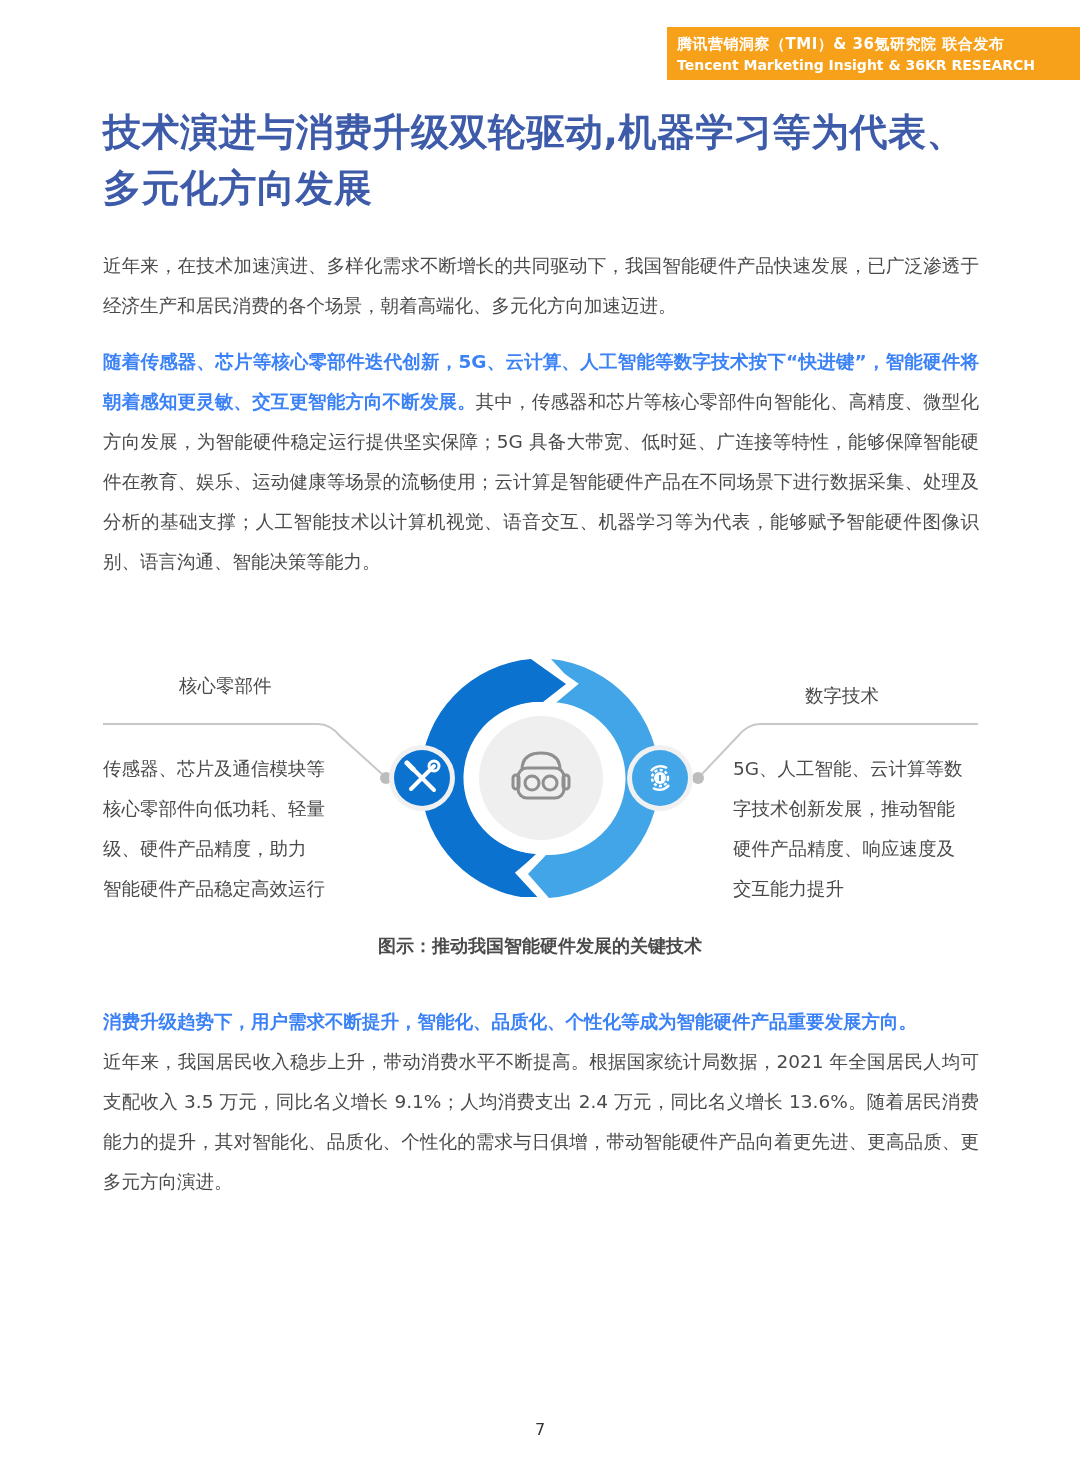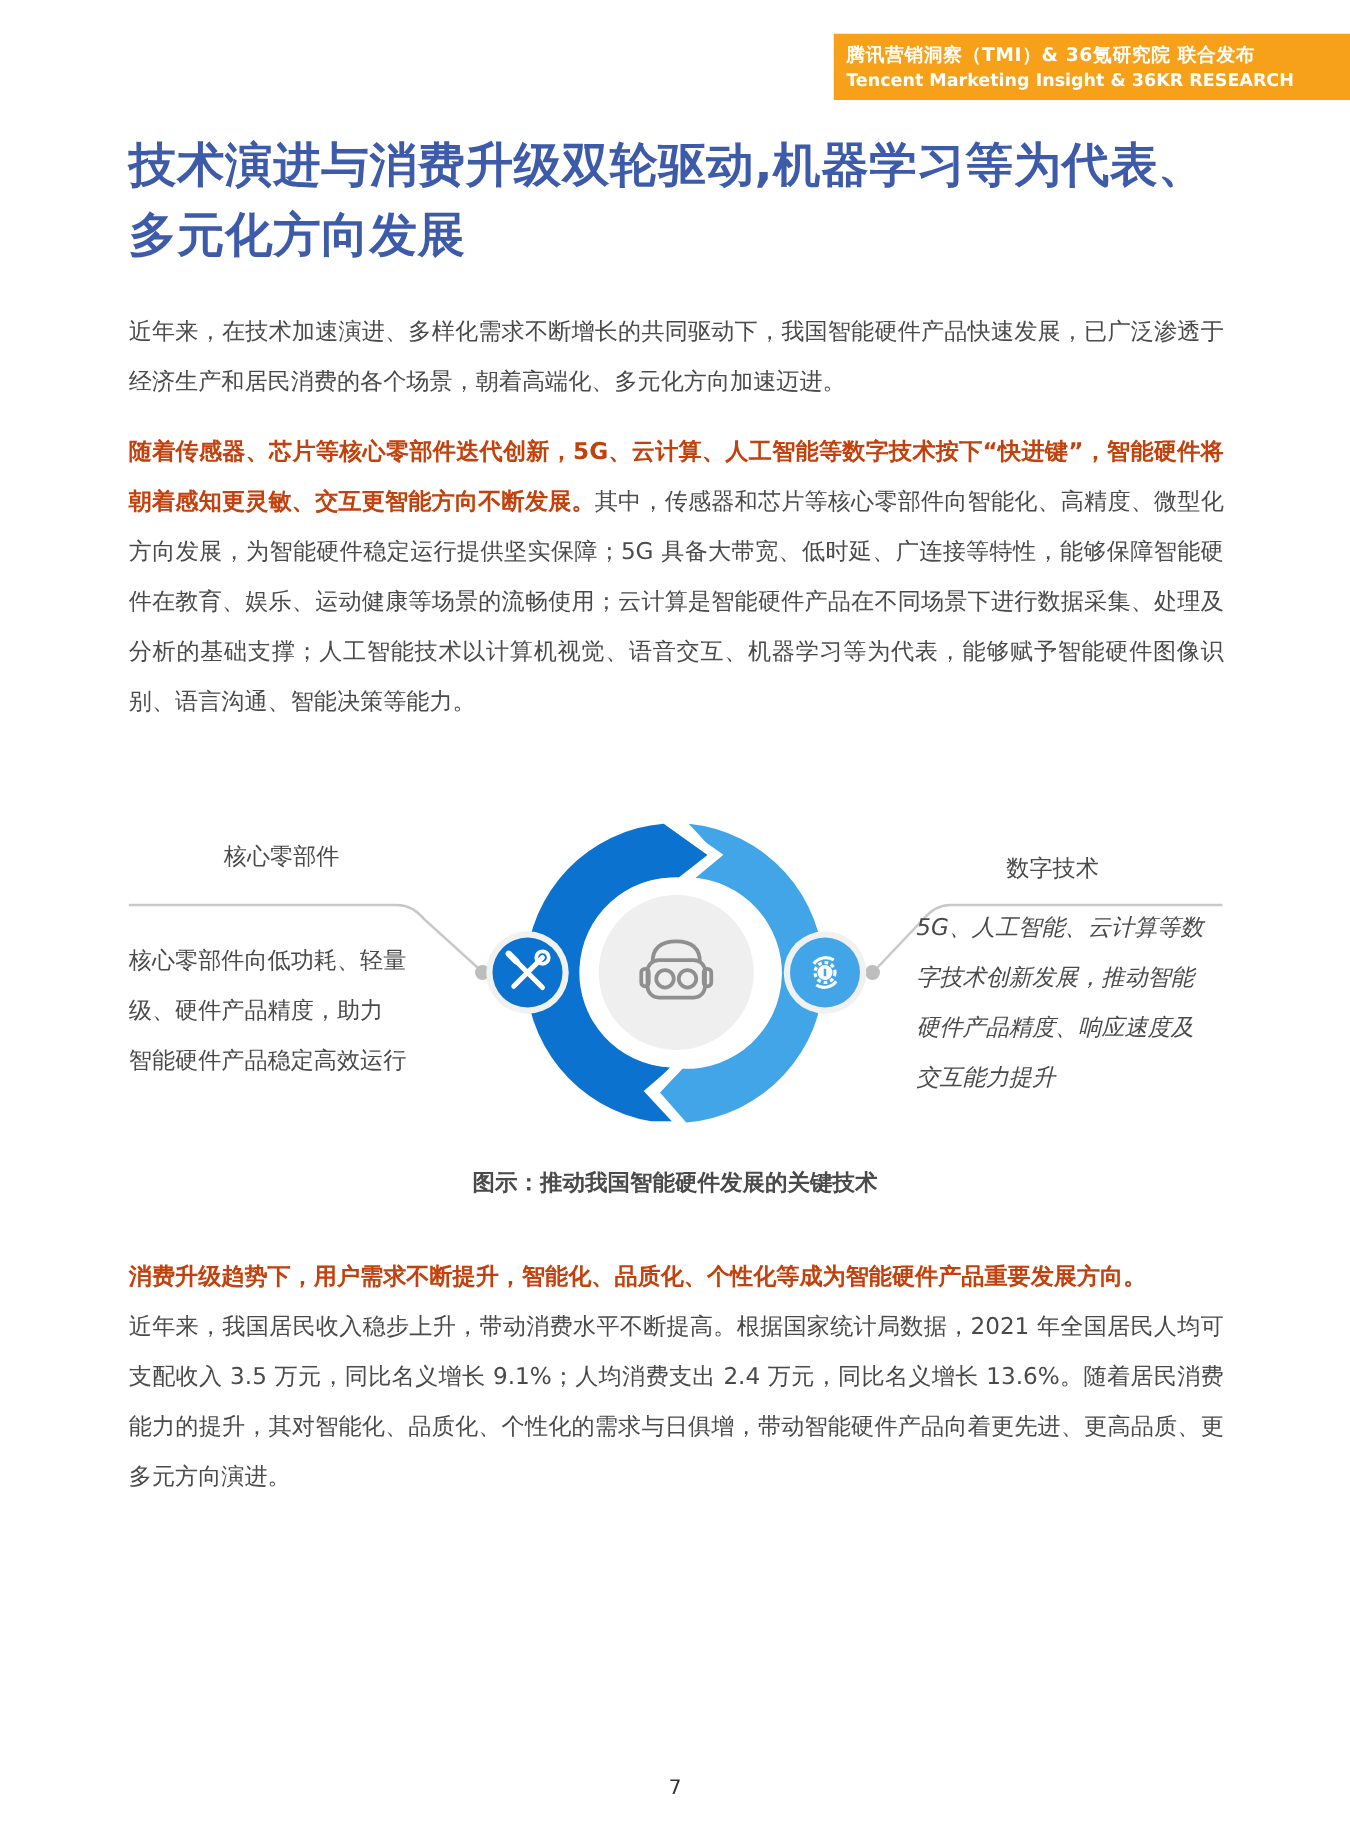--- a/index.html
+++ b/index.html
@@ -18,21 +18,21 @@
     .header-badge .en { font-size: 14px; font-weight: bold; line-height: 20px; }
     .page-title {
       position: absolute; left: 103px; top: 104px; width: 900px;
       font-size: 38px; font-weight: bold; line-height: 56px; color: #3D5BA9;
       letter-spacing: 0.5px;
     }
     .para {
       position: absolute; left: 103px; width: 876px;
       font-size: 18.5px; line-height: 40px; color: #4a4a4a; text-align: justify;
     }
-    .para b { color: #c2410c; }
+    .para b { color: #3b82f6; }
     .p1 { top: 246px; }
     .p2 { top: 342px; }
     .p3 { top: 1002px; }
 
     .fig-label {
       position: absolute; font-size: 18.5px; color: #4a4a4a; line-height: 24px;
     }
     .fig-text {
       position: absolute; font-size: 18.5px; line-height: 40px; color: #4a4a4a; width: 250px;
     }
@@ -121,25 +121,26 @@
     <circle cx="660" cy="778" r="6" fill="#ffffff" stroke="none"></circle>
     <circle cx="660" cy="778" r="8" stroke-dasharray="3 2.3"></circle>
     <rect x="659" y="775" width="2" height="6" fill="#42A5E8" stroke="none"></rect>
   </g>
 </svg>
 
 <div class="fig-label" style="left:179px; top:662px;margin-top:12px;">核心零部件</div>
 <div class="fig-label" style="left:805px; top:684px;">数字技术</div>
 
 <div class="fig-text" style="left:103px; top:749px;">
+  <div>传感器、芯片及通信模块等</div>
   <div>核心零部件向低功耗、轻量</div>
   <div>级、硬件产品精度，助力</div>
   <div>智能硬件产品稳定高效运行</div>
 </div>
-<div class="fig-text" style="left:733px; top:723px;font-style:italic;">
+<div class="fig-text" style="left:733px; top:749px;">
   <div>5G、人工智能、云计算等数</div>
   <div>字技术创新发展，推动智能</div>
   <div>硬件产品精度、响应速度及</div>
   <div>交互能力提升</div>
 </div>
 
 <div class="caption">图示：推动我国智能硬件发展的关键技术</div>
 
 <div class="para p3">
   <b>消费升级趋势下，用户需求不断提升，智能化、品质化、个性化等成为智能硬件产品重要发展方向。</b><br><span>近年来，我国居民收入稳步上升，带动消费水平不断提高。根据国家统计局数据，2021 年全国居民人均可支配收入 3.5 万元，同比名义增长 9.1%；人均消费支出 2.4 万元，同比名义增长 13.6%。随着居民消费能力的提升，其对智能化、品质化、个性化的需求与日俱增，带动智能硬件产品向着更先进、更高品质、更多元方向演进。</span>

